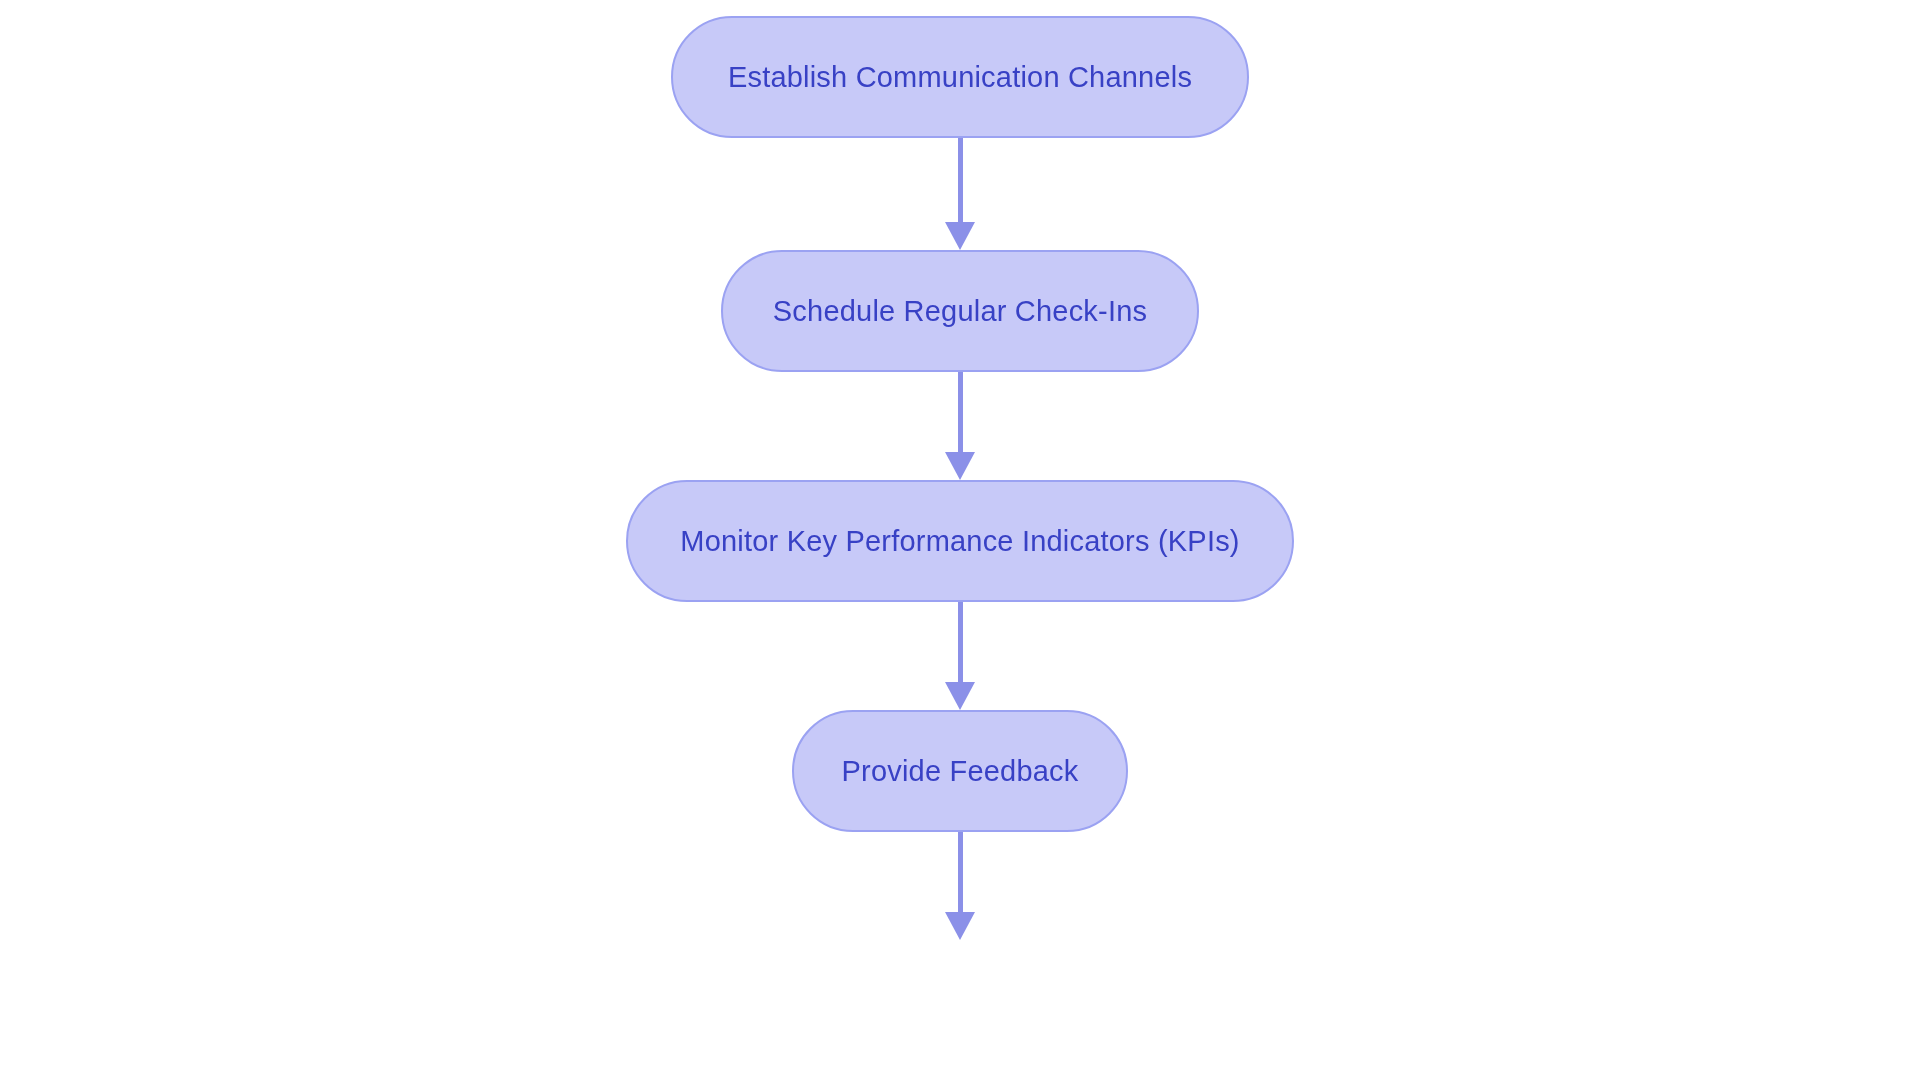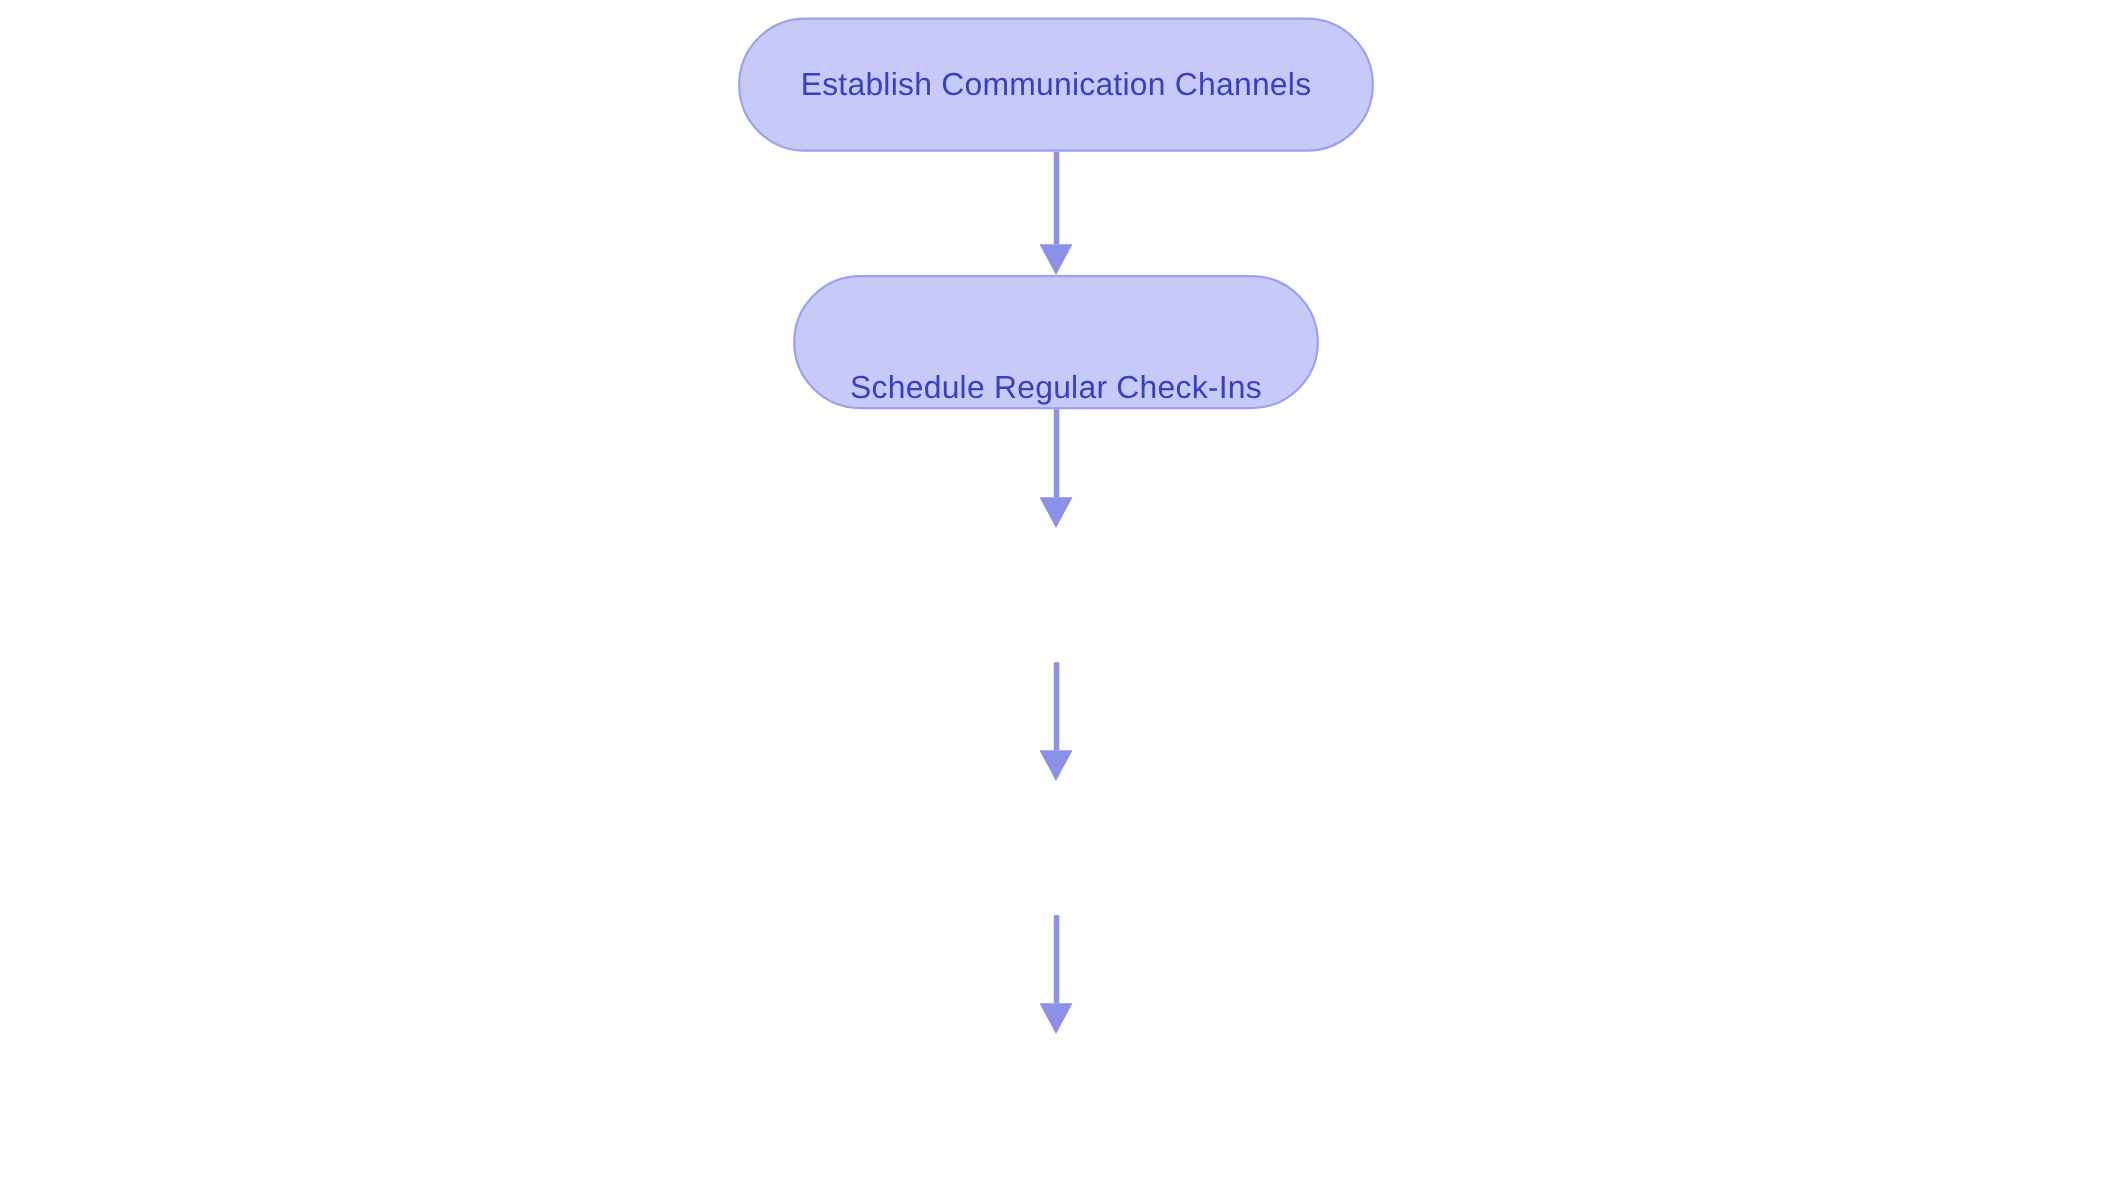--- a/index.html
+++ b/index.html
@@ -32,21 +32,21 @@
     display:flex;
     align-items:center;
     justify-content:center;
     color:var(--text-color);
     font-size:29px;
     font-weight:400;
     letter-spacing:0.2px;
     white-space:nowrap;
   }
   .node-1{top:16px;width:578px;}
-  .node-2{top:250px;width:478px;align-items:flex-end;}
+  .node-2{top:250px;width:478px;}
   .node-3{top:480px;width:668px;}
   .node-4{top:710px;width:336px;}
   .node-5{top:940px;width:500px;}
   .arrow{
     position:absolute;
     left:50%;
     transform:translateX(-50%);
     display:flex;
     flex-direction:column;
     align-items:center;
@@ -85,26 +85,32 @@
 
   <div class="node node-2">
     <span>Schedule Regular Check-Ins</span>
   </div>
 
   <div class="arrow arrow-2">
     <div class="stem"></div>
     <div class="head"></div>
   </div>
 
+  <div class="node node-3">
+    <span>Monitor Key Performance Indicators (KPIs)</span>
+  </div>
 
   <div class="arrow arrow-3">
     <div class="stem"></div>
     <div class="head"></div>
   </div>
 
+  <div class="node node-4">
+    <span>Provide Feedback</span>
+  </div>
 
   <div class="arrow arrow-4">
     <div class="stem"></div>
     <div class="head"></div>
   </div>
 
 
 </div>
 
 </body></html>

